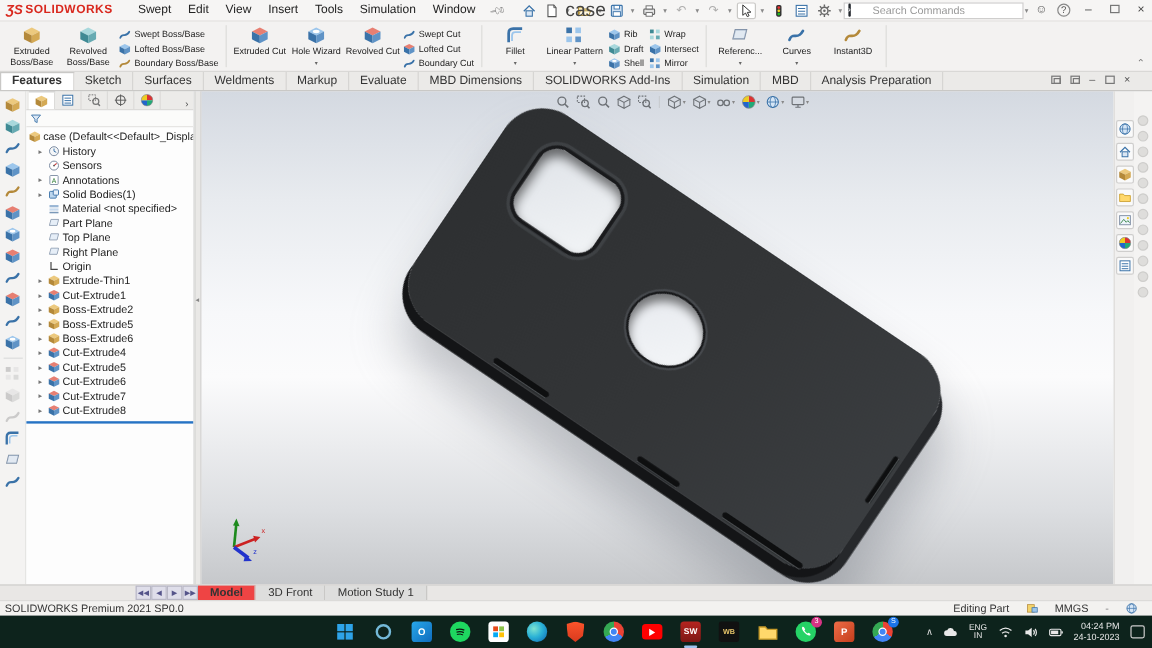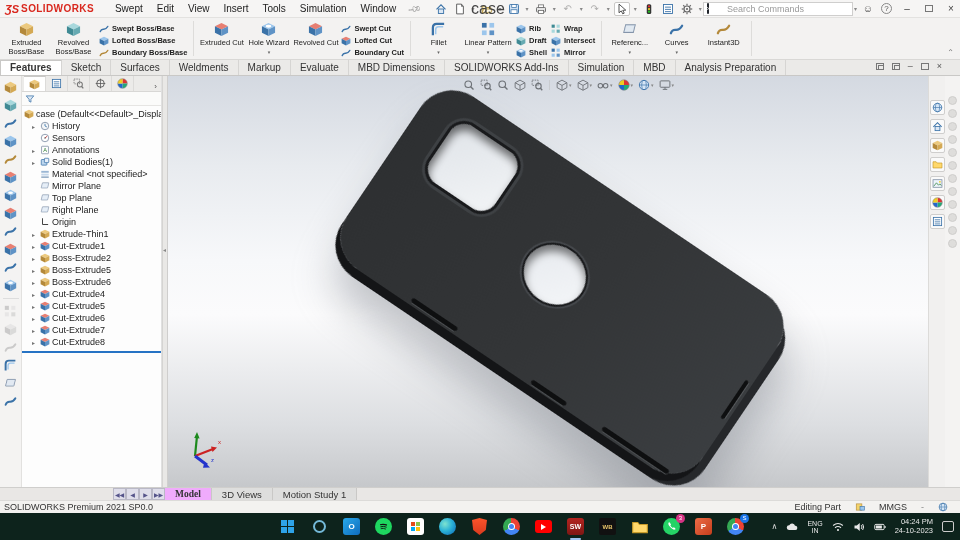--- a/index.html
+++ b/index.html
@@ -25,21 +25,21 @@
   .tb-ctl { font-size:10px; color:#444; width:14px; text-align:center;}
 
   
   #ribbon { left:0; top:18px; width:960px; height:42px; background:#f3f2f1; display:flex; align-items:stretch; border-bottom:1px solid #d9d8d6; z-index:25;}
   .rgroup { display:flex; align-items:flex-start; padding:2px 3px; }
   .rsep { width:1px; background:#dddcda; margin:3px 1px; }
   .rbig { width:47px; display:flex; flex-direction:column; align-items:center; padding-top:2px; border-radius:2px; cursor:default;}
   .rbig .ric { width:15px; height:15px; }
   .rlab { font-size:7.5px; line-height:8.5px; text-align:center; color:#222; margin-top:2px;}
   .rcaret { font-size:5px; color:#666; margin-top:1px;}
-  .rsmallcol { display:flex; flex-direction:column; justify-content:flex-start; gap:1px; padding-top:3px;font-weight:bold;}
+  .rsmallcol { display:flex; flex-direction:column; justify-content:flex-start; gap:1px; padding-top:3px;}
   .rsmall { display:flex; align-items:center; gap:3px; font-size:7.5px; color:#222; padding:0 2px; height:11px; border-radius:2px; cursor:default;}
   .rsmall .ric { width:10px; height:10px; flex:0 0 auto;}
   .disabled { opacity:.45; }
   .ribbon-collapse { position:absolute; right:6px; bottom:2px; color:#777; font-size:8px;}
 
   .gold { --c1:#ecc97e; --c2:#b4893a; --c3:#d4a954; }
   .blue { --c1:#9cc6ec; --c2:#3a72a8; --c3:#5f93c6; }
   .teal { --c1:#a8d8dc; --c2:#3f8a94; --c3:#66aab2; }
   .gray { --c1:#d8d8d8; --c2:#9a9a9a; --c3:#bcbcbc; }
   .cutc { --c1:#e77f72; --c2:#3a72a8; --c3:#5f93c6; }
@@ -119,21 +119,21 @@
   .tp-btn { width:15px; height:15px; border:1px solid #cfcecd; background:#fafafa; border-radius:2px; display:flex; align-items:center; justify-content:center;}
   .tp-btn svg { width:11px; height:11px;}
   #rightstrip { left:945px; top:0; width:15px; height:411px; background:#f4f3f2; display:flex; flex-direction:column; align-items:center; padding-top:20px; gap:4px;}
   .rs-dot { width:9px; height:9px; border-radius:50%; background:#d9d8d6; border:1px solid #c5c4c2; opacity:.8;}
 
   
   #doctabs { left:0; top:487px; width:960px; height:13px; background:#e9e7e5; border-top:1px solid #cfcecc; display:flex; align-items:stretch; font-size:9.5px; color:#333;}
   .nav-arrows { display:flex; margin-left:113px; }
   .nav-arrows span { width:13px; border:1px solid #b9b8c6; background:#dfdeea; color:#55548a; font-size:6px; display:flex; align-items:center; justify-content:center;}
   .dtab { padding:0 10px; display:flex; align-items:center; border-right:1px solid #c9c8c6; cursor:default; background:#dededd;}
-  .dtab.active { background:#f0abfc; font-weight:bold;font-family:Liberation Serif, serif; }
+  .dtab.active { background:#ef4444; font-weight:bold; }
 
   
   #statusbar { left:0; top:500px; width:960px; height:13px; background:#f3f2f0; border-top:1px solid #dcdbd9; display:flex; align-items:center; font-size:9px; color:#333; padding:0 4px;}
   .sb-right { margin-left:auto; display:flex; align-items:center; gap:14px; margin-right:8px;}
   .sb-ic svg { width:10px; height:10px; vertical-align:middle;}
 
   
   #taskbar { left:0; top:513px; width:960px; height:27px; background:#0d231c; display:flex; align-items:center; z-index:40;}
   .tb-icons { display:flex; align-items:center; gap:13px; margin-left:278px;}
   .tico { width:19px; height:19px; position:relative; display:flex; align-items:center; justify-content:center; cursor:default;}
@@ -774,21 +774,21 @@
           <svg class="ti">
             <use href="#s-material"></use>
           </svg>
           <span class="tlabel">Material &lt;not specified&gt;</span>
         </div>
       <div class="trow">
           <span class="tarrow none">▸</span>
           <svg class="ti">
             <use href="#s-plane"></use>
           </svg>
-          <span class="tlabel">Mirror Plane</span>
+          <span class="tlabel">Part Plane</span>
         </div>
       <div class="trow">
           <span class="tarrow none">▸</span>
           <svg class="ti">
             <use href="#s-plane"></use>
           </svg>
           <span class="tlabel">Top Plane</span>
         </div>
       <div class="trow">
           <span class="tarrow none">▸</span>
@@ -1025,21 +1025,21 @@
 </div>
 
 <div id="doctabs" class="abs">
   <div class="nav-arrows">
     <span>◀◀</span>
     <span>◀</span>
     <span>▶</span>
     <span>▶▶</span>
   </div>
   <div class="dtab active">Model</div>
-  <div class="dtab">3D Views</div>
+  <div class="dtab">3D Front</div>
   <div class="dtab">Motion Study 1</div>
 </div>
 
 <div id="statusbar" class="abs">
   <span>SOLIDWORKS Premium 2021 SP0.0</span>
   <div class="sb-right">
     <span>Editing Part</span>
     <span class="sb-ic"><svg viewBox="0 0 16 16">
           <rect x="2" y="3" width="9" height="10" fill="#f3d36a" stroke="#b4893a"></rect>
           <rect x="8" y="7" width="7" height="6" fill="#9cc6ec" stroke="#3a72a8"></rect>

